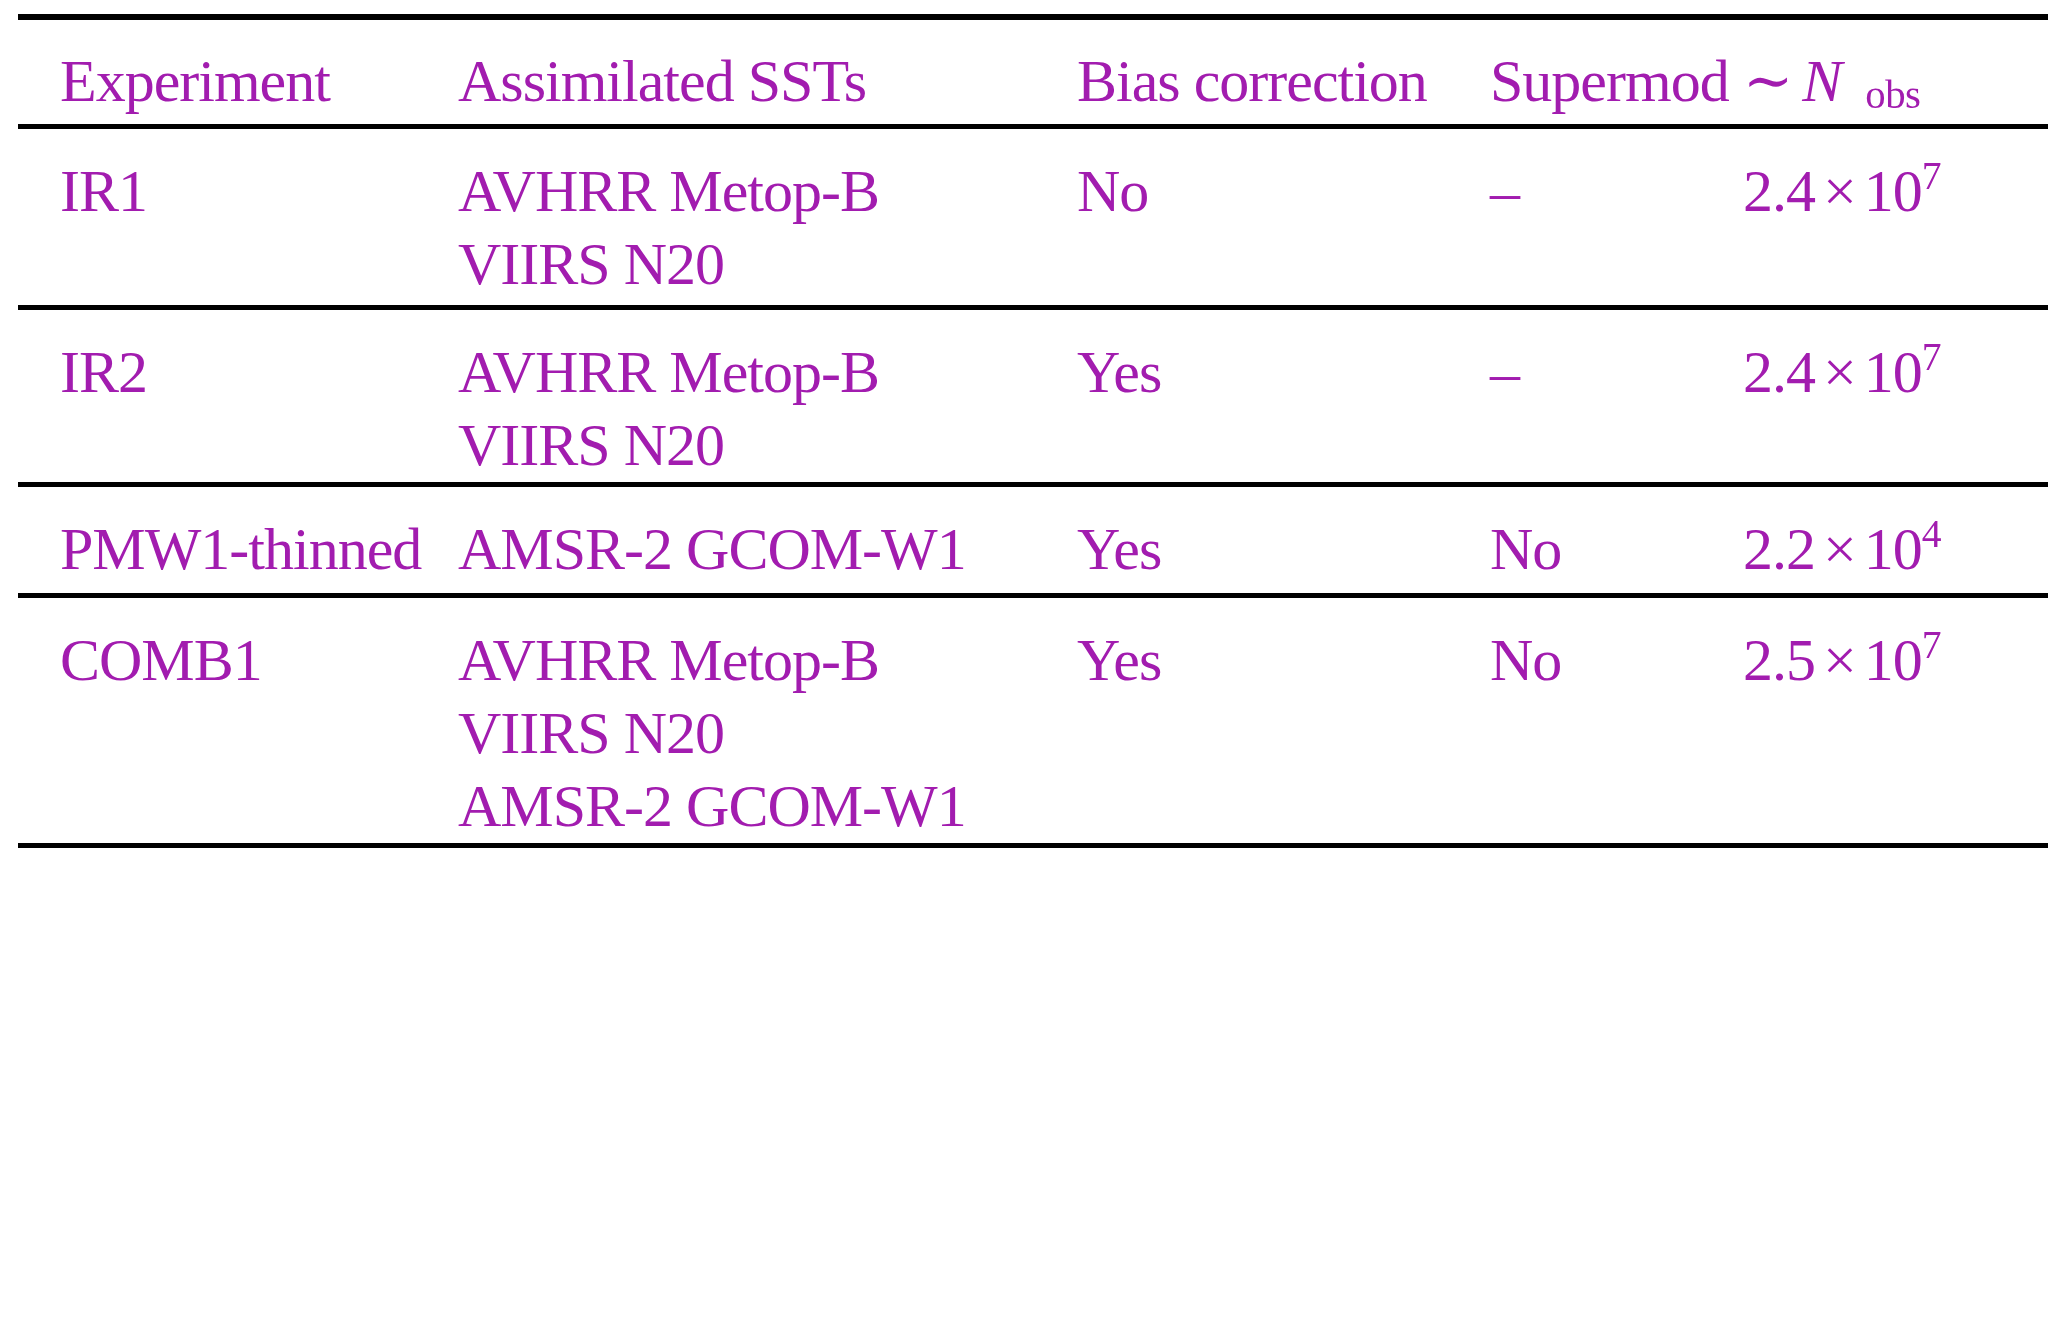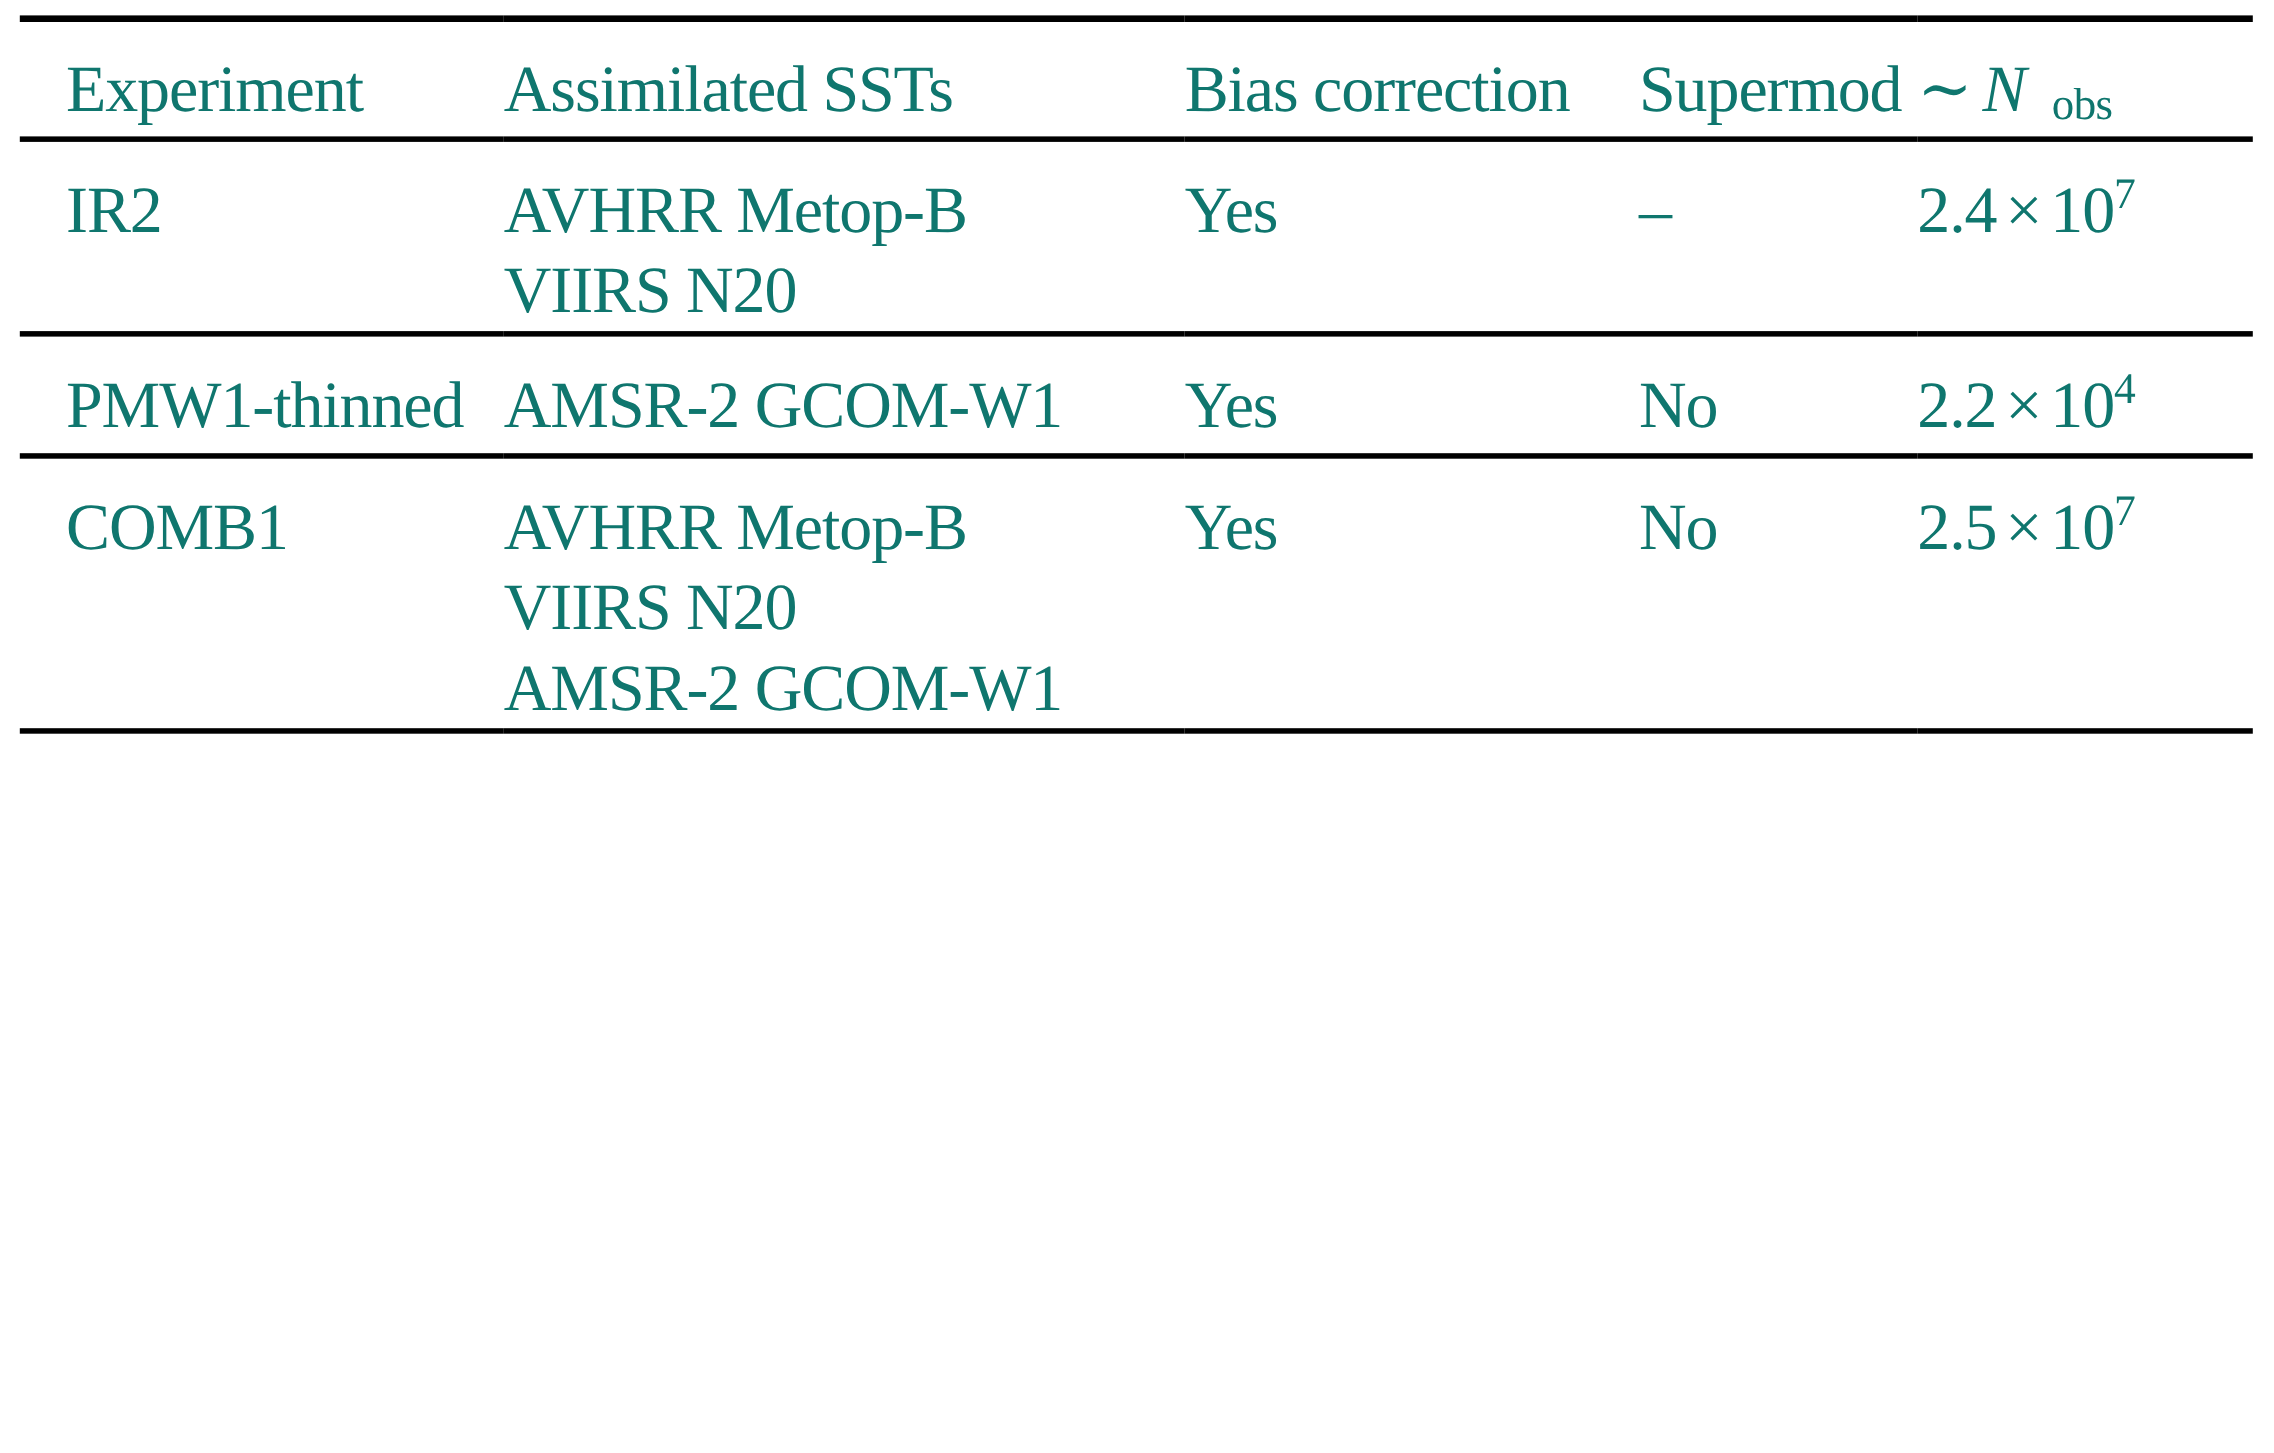--- a/index.html
+++ b/index.html
@@ -14,21 +14,21 @@
     margin: 14px 0 0 18px;
     width: 2030px;
   }
   table.paper-table {
     border-collapse: collapse;
     table-layout: fixed;
     width: 2030px;
     border-top: 6px solid #000000;
     font-family: "Liberation Serif", "DejaVu Serif", serif;
     font-size: 60px;
-    color: #0f766e;
+    color: #a21caf;
     letter-spacing: -1px;
   }
   col.c-experiment { width: 440px; }
   col.c-ssts       { width: 619px; }
   col.c-bias       { width: 413px; }
   col.c-supermod   { width: 253px; }
   col.c-nobs       { width: 305px; }
 
   tr { border-bottom: 5px solid #000000; }
   tr.last-row { border-bottom: 6px solid #000000; }
@@ -90,20 +90,30 @@
 
     <tbody>
         <tr class="header-row">
       <td class="col-experiment">Experiment</td>
       <td>Assimilated SSTs</td>
       <td>Bias correction</td>
       <td>Supermod</td>
       <td><span class="nobs-tilde">∼</span><span class="nobs-symbol">N</span><sub class="nobs-sub">obs</sub></td>
     </tr>
 
+    <tr class="row-ir1">
+      <td class="col-experiment">IR1</td>
+      <td>
+        <div class="sst-line">AVHRR Metop-B</div>
+        <div class="sst-line">VIIRS N20</div>
+      </td>
+      <td>No</td>
+      <td>–</td>
+      <td><span>2.4</span><span class="times">×</span><span>10</span><sup class="exp">7</sup></td>
+    </tr>
 
     <tr class="row-ir2">
       <td class="col-experiment">IR2</td>
       <td>
         <div class="sst-line">AVHRR Metop-B</div>
         <div class="sst-line">VIIRS N20</div>
       </td>
       <td>Yes</td>
       <td>–</td>
       <td><span>2.4</span><span class="times">×</span><span>10</span><sup class="exp">7</sup></td>

